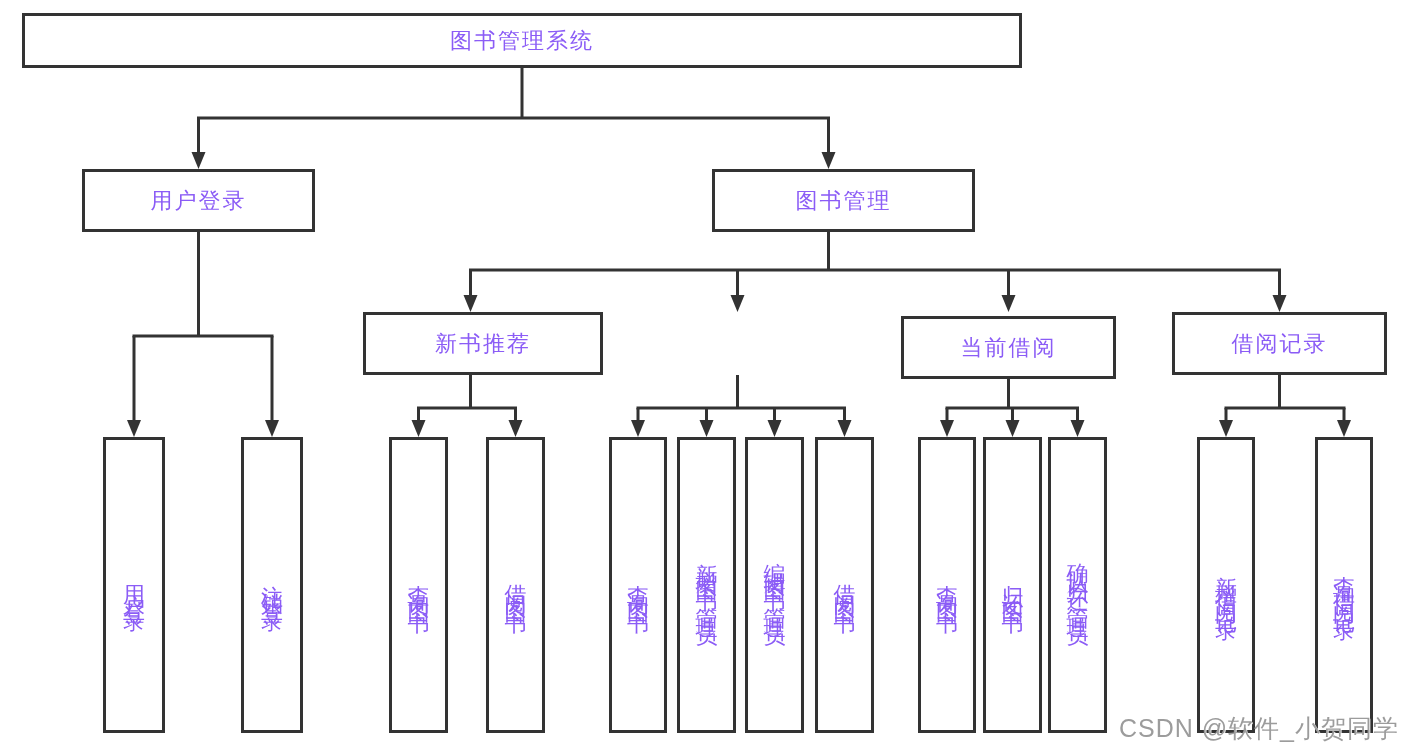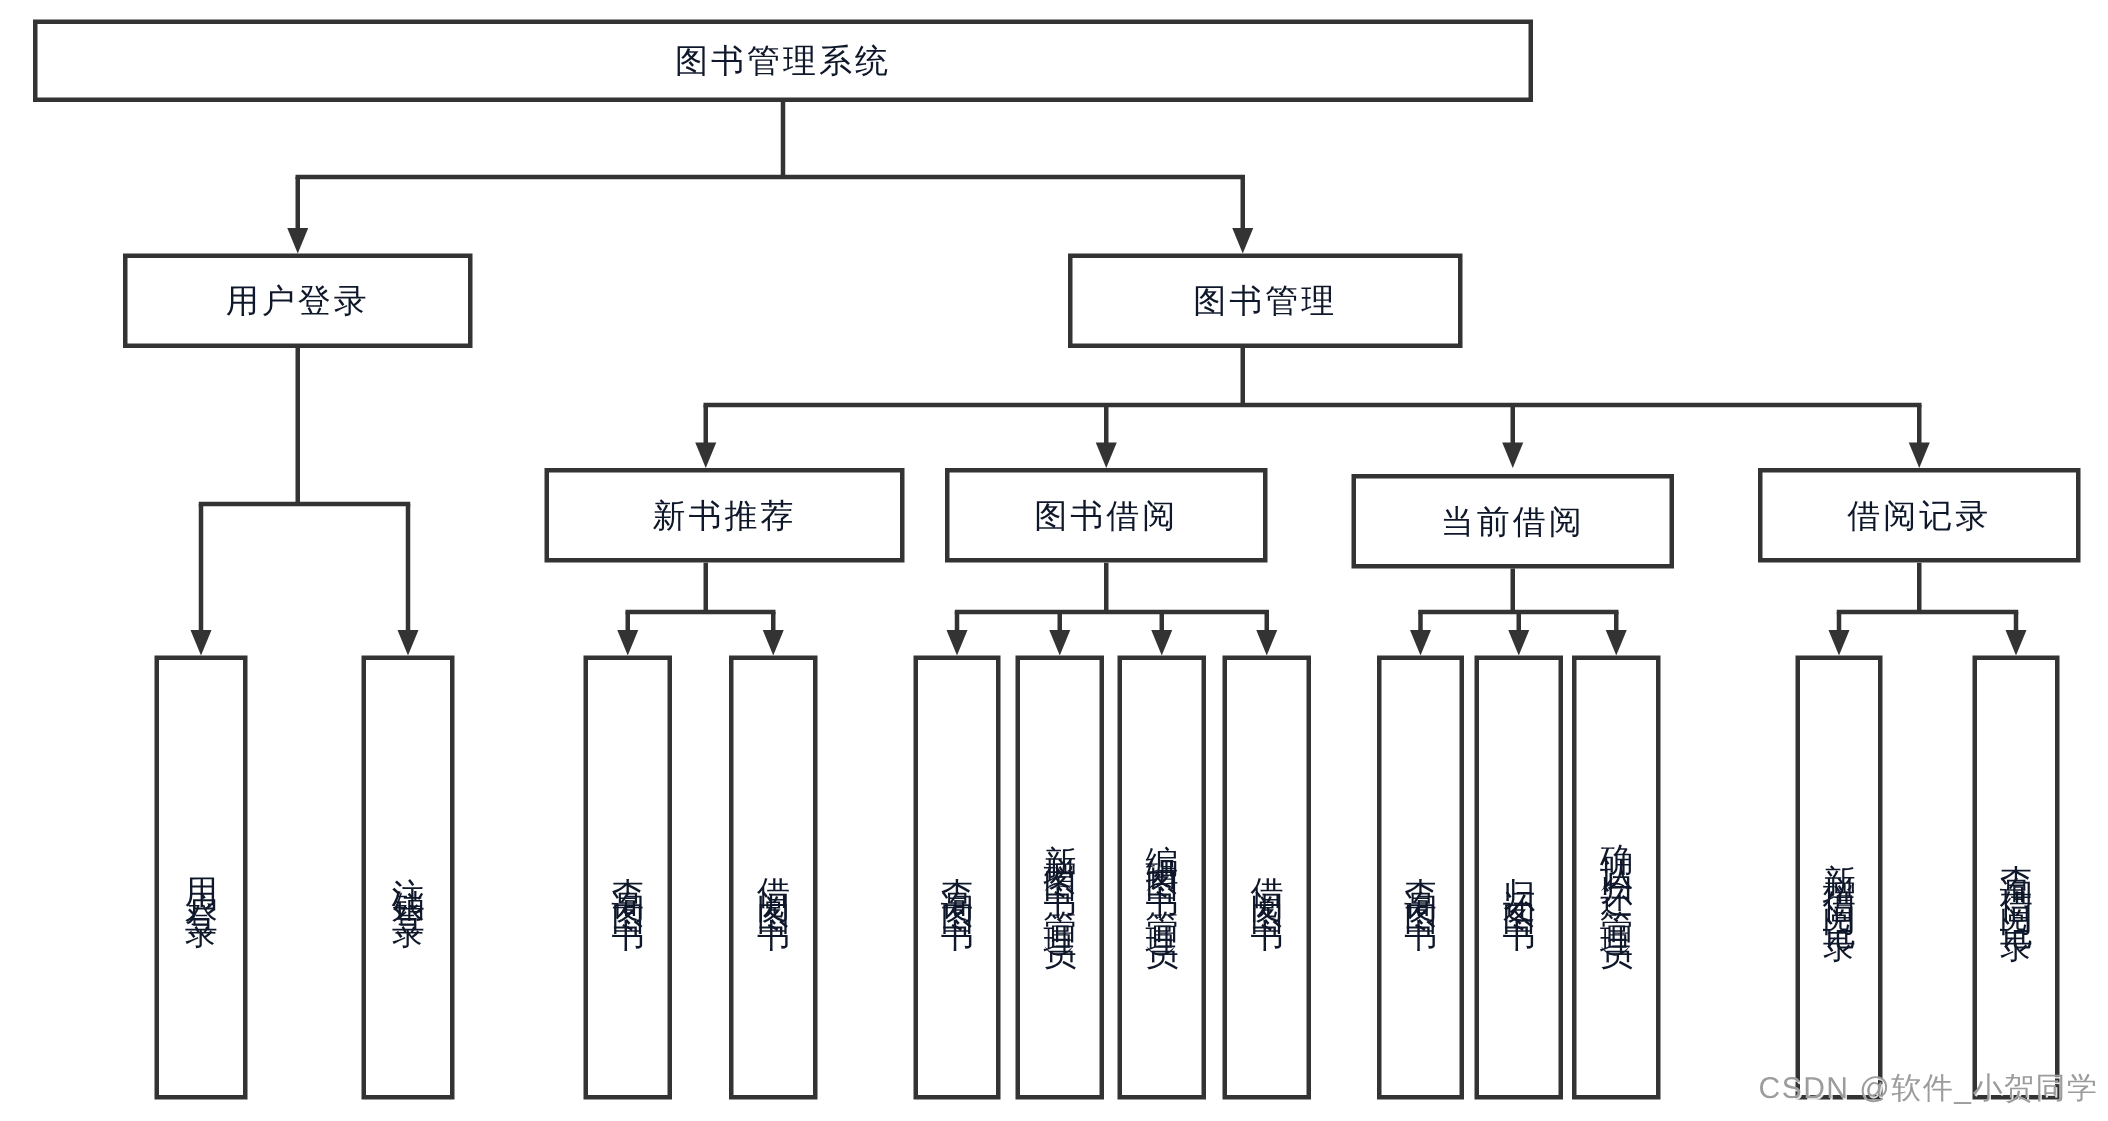--- a/index.html
+++ b/index.html
@@ -12,35 +12,35 @@
   }
   .connectors { position:absolute; left:0; top:0; width:1405px; height:747px; }
   .connectors line { stroke:#333333; stroke-width:3; }
   .connectors polygon { fill:#333333; }
   .box {
     position:absolute;
     box-sizing:border-box;
     border:3px solid #333333;
     background:#ffffff;
     display:flex; align-items:center; justify-content:center;
-    color:#0f172a;
+    color:#8b5cf6;
   }
   .hlabel { font-size:22px; letter-spacing:2px; white-space:nowrap; }
   .vtext {
     writing-mode:vertical-rl;
     text-orientation:mixed;
     font-size:22px;
     letter-spacing:9px;
     line-height:1.1;
     white-space:nowrap;
   }
   .watermark {
     position:absolute;
     right:6px; top:712px;
-    font-size:20px;
+    font-size:25px;
     color:#9c9c9c;
     letter-spacing:1px;
     text-shadow:1px 1px 0 rgba(255,255,255,0.85);
     z-index:10;
     white-space:nowrap;
   }
 </style>
 </head>
 <body>
 
@@ -129,23 +129,20 @@
   <div class="box" style="left:82px;top:169px;width:233px;height:63px">
     <span class="hlabel">用户登录</span>
   </div>
   <div class="box" style="left:712px;top:169px;width:263px;height:63px">
     <span class="hlabel">图书管理</span>
   </div>
 
   <div class="box" style="left:363px;top:312px;width:240px;height:63px">
     <span class="hlabel">新书推荐</span>
   </div>
-  <div class="box" style="left:630px;top:312px;width:215px;height:63px">
-    <span class="hlabel">图书借阅</span>
-  </div>
   <div class="box" style="left:901px;top:316px;width:215px;height:63px">
     <span class="hlabel">当前借阅</span>
   </div>
   <div class="box" style="left:1172px;top:312px;width:215px;height:63px">
     <span class="hlabel">借阅记录</span>
   </div>
 
   <div class="box" style="left:103px;top:437px;width:62px;height:296px">
     <span class="vtext">用户登录</span>
   </div>

